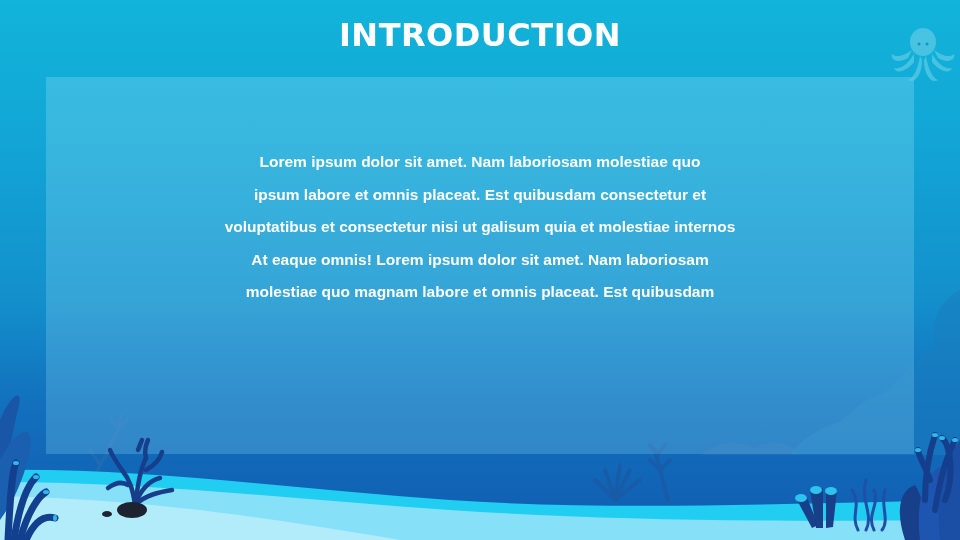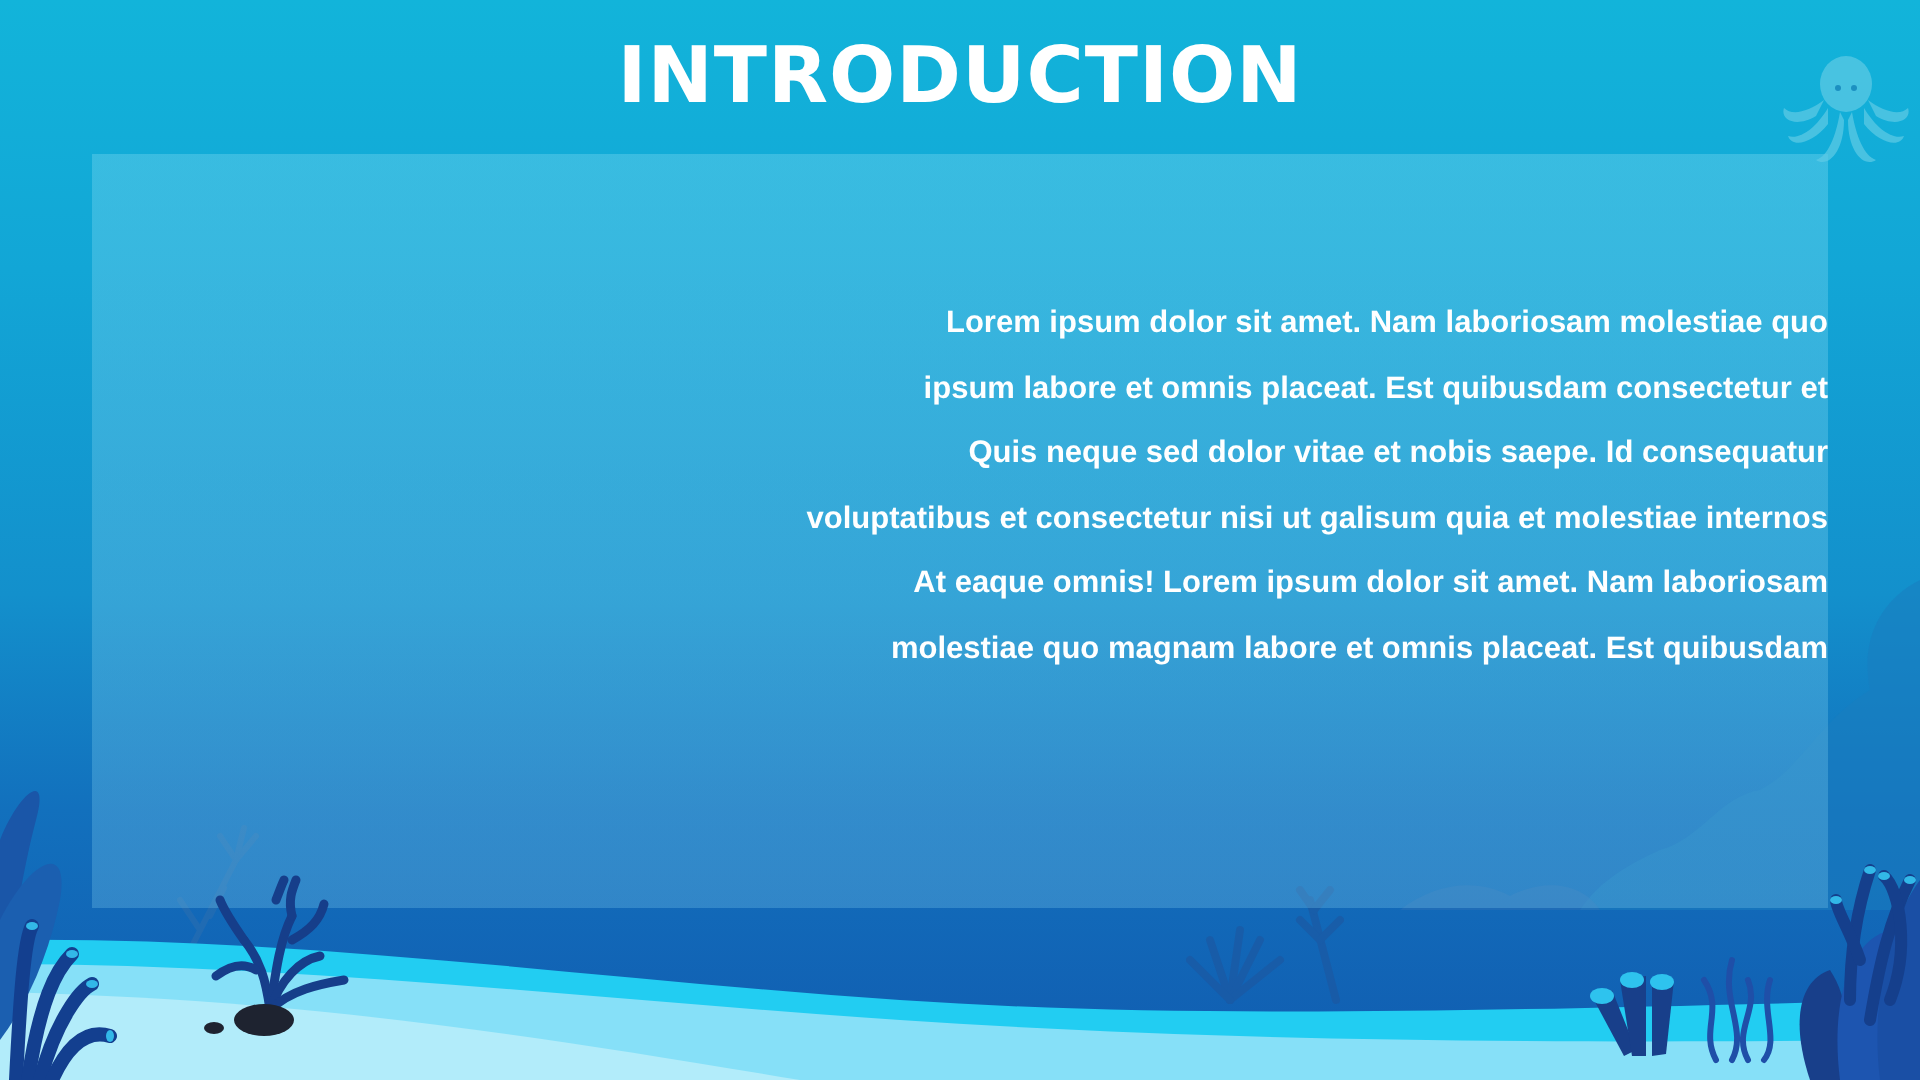--- a/index.html
+++ b/index.html
@@ -3,31 +3,31 @@
 <meta charset="utf-8">
 <style>
   html, body { margin: 0; padding: 0; }
   body { width: 960px; height: 540px; overflow: hidden; font-family: "DejaVu Sans", sans-serif; }
   .slide {
     position: relative; width: 960px; height: 540px; overflow: hidden;
     background: linear-gradient(180deg, #12b4da 0%, #12a6d6 25%, #1390cc 55%, #1270bd 75%, #115cb0 100%);
   }
   .title {
     position: absolute; top: 16px; left: 0; width: 960px; text-align: center;
-    color: #ffffff; font-size: 39px; font-weight: bold; letter-spacing: 0.5px;
+    color: #ffffff; font-size: 32px; font-weight: bold; letter-spacing: 0.5px;
     font-family: "DejaVu Sans", sans-serif;
   }
   .octopus { position: absolute; left: 884px; top: 22px; width: 78px; height: 64px; opacity: 0.95; }
   .bg-svg { position: absolute; left: 0; top: 0; width: 960px; height: 540px; }
   .panel {
     position: absolute; left: 46px; top: 77px; width: 868px; height: 377px;
     background: linear-gradient(180deg, rgba(120,215,240,0.38) 0%, rgba(110,190,230,0.34) 100%);
   }
   .body-text {
-    position: absolute; left: 46px; top: 146px; width: 868px; text-align: right;
+    position: absolute; left: 46px; top: 146px; width: 868px; text-align: center;
     color: #ffffff; font-size: 15.5px; line-height: 32.6px;
     font-family: "Liberation Sans", sans-serif; font-weight: bold;
   }
   .body-text span { display: block; }
   .fg-svg { position: absolute; left: 0; top: 0; width: 960px; height: 540px; }
 </style>
 </head>
 <body>
 
 <div class="slide">
@@ -74,21 +74,20 @@
       <path d="M48 32 C54 42 62 48 68 46 C66 52 56 50 48 40 Z"></path>
       <path d="M50 28 C58 34 66 36 70 32 C72 38 64 42 54 36 Z"></path>
     </g>
     <circle cx="35" cy="22" r="1.5" fill="#1d8fc0"></circle>
     <circle cx="43" cy="22" r="1.5" fill="#1d8fc0"></circle>
   </svg>
 
   <div class="body-text">
     <span>Lorem ipsum dolor sit amet. Nam laboriosam molestiae quo</span>
     <span>ipsum labore et omnis placeat. Est quibusdam consectetur et</span>
-    <span>Quis neque sed dolor vitae et nobis saepe. Id consequatur</span>
     <span>voluptatibus et consectetur nisi ut galisum quia et molestiae internos</span>
     <span>At eaque omnis! Lorem ipsum dolor sit amet. Nam laboriosam</span>
     <span>molestiae quo magnam labore et omnis placeat. Est quibusdam</span>
 
   </div>
 
   <svg class="fg-svg" viewBox="0 0 960 540">
 
     <path d="M0 470 C150 468 300 490 450 500 C600 510 750 505 960 500 L960 540 L0 540 Z" fill="#22cdf2"></path>
 

